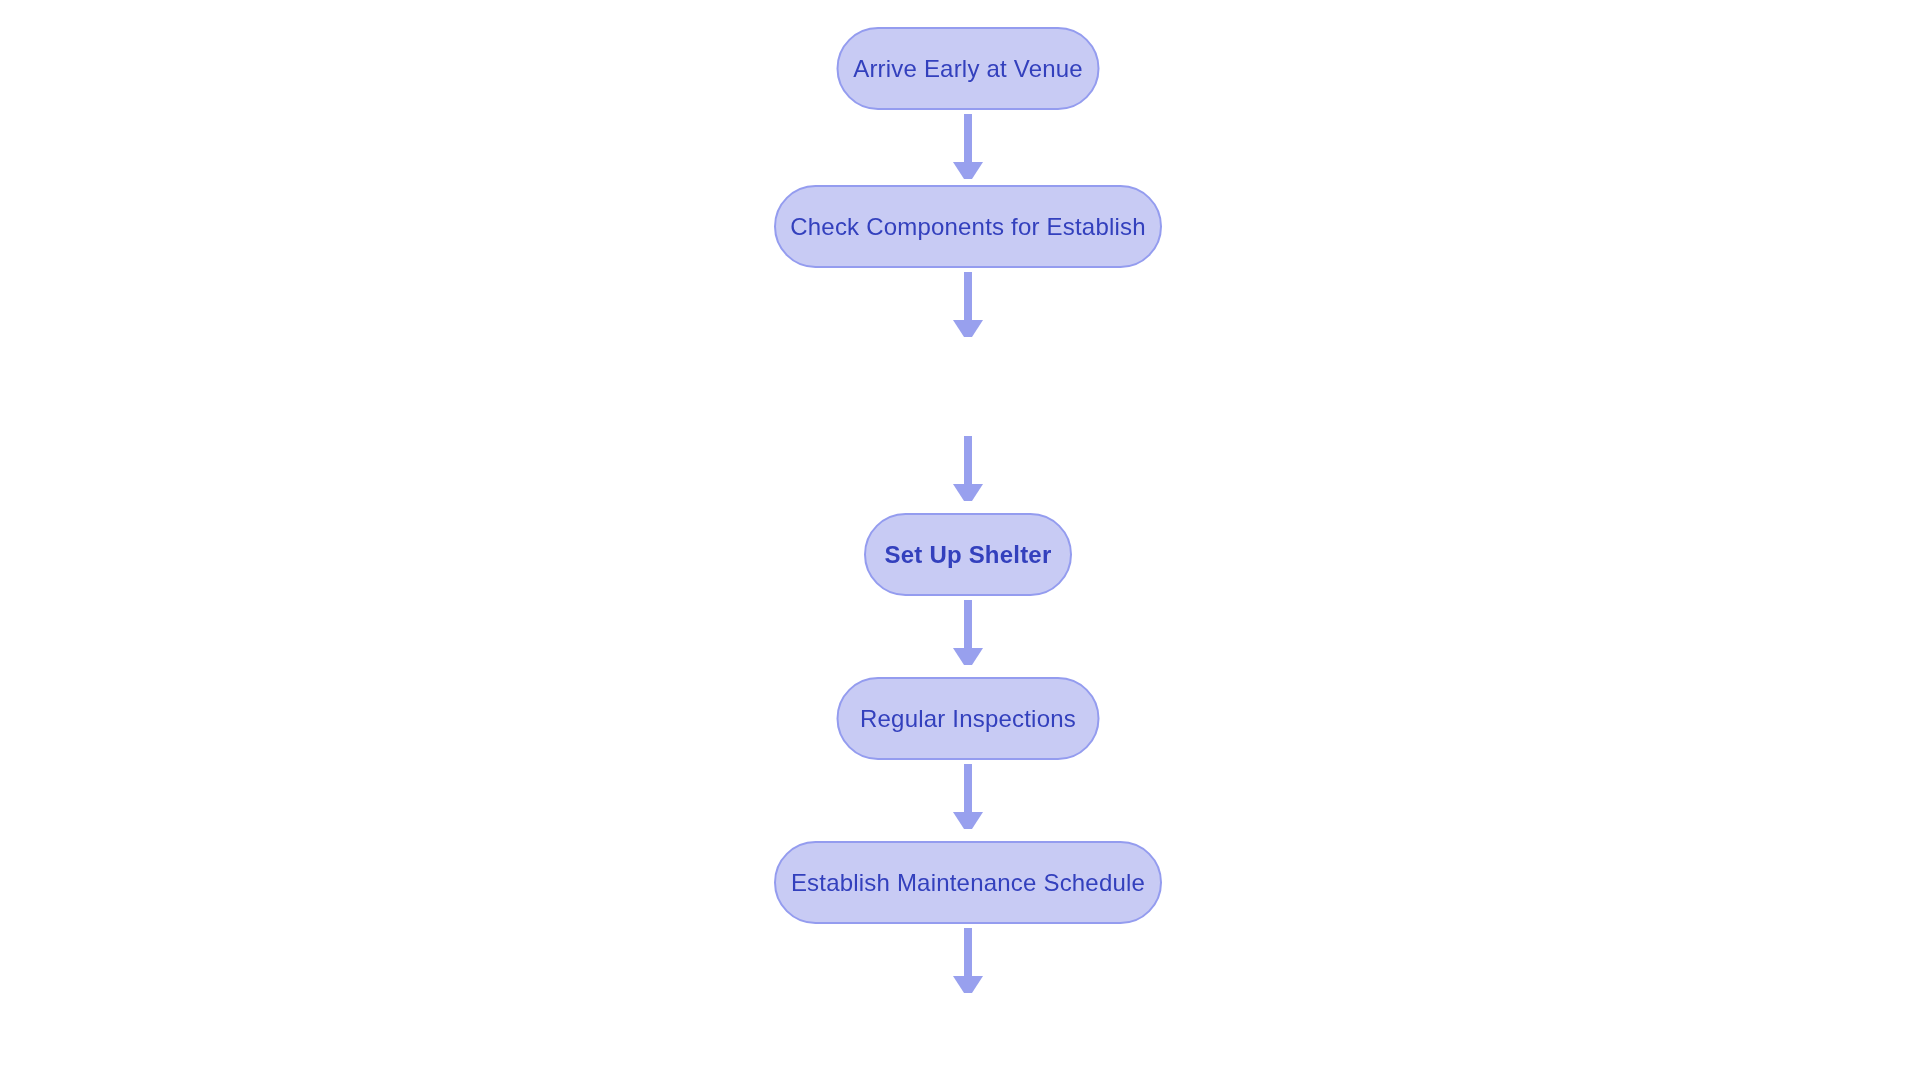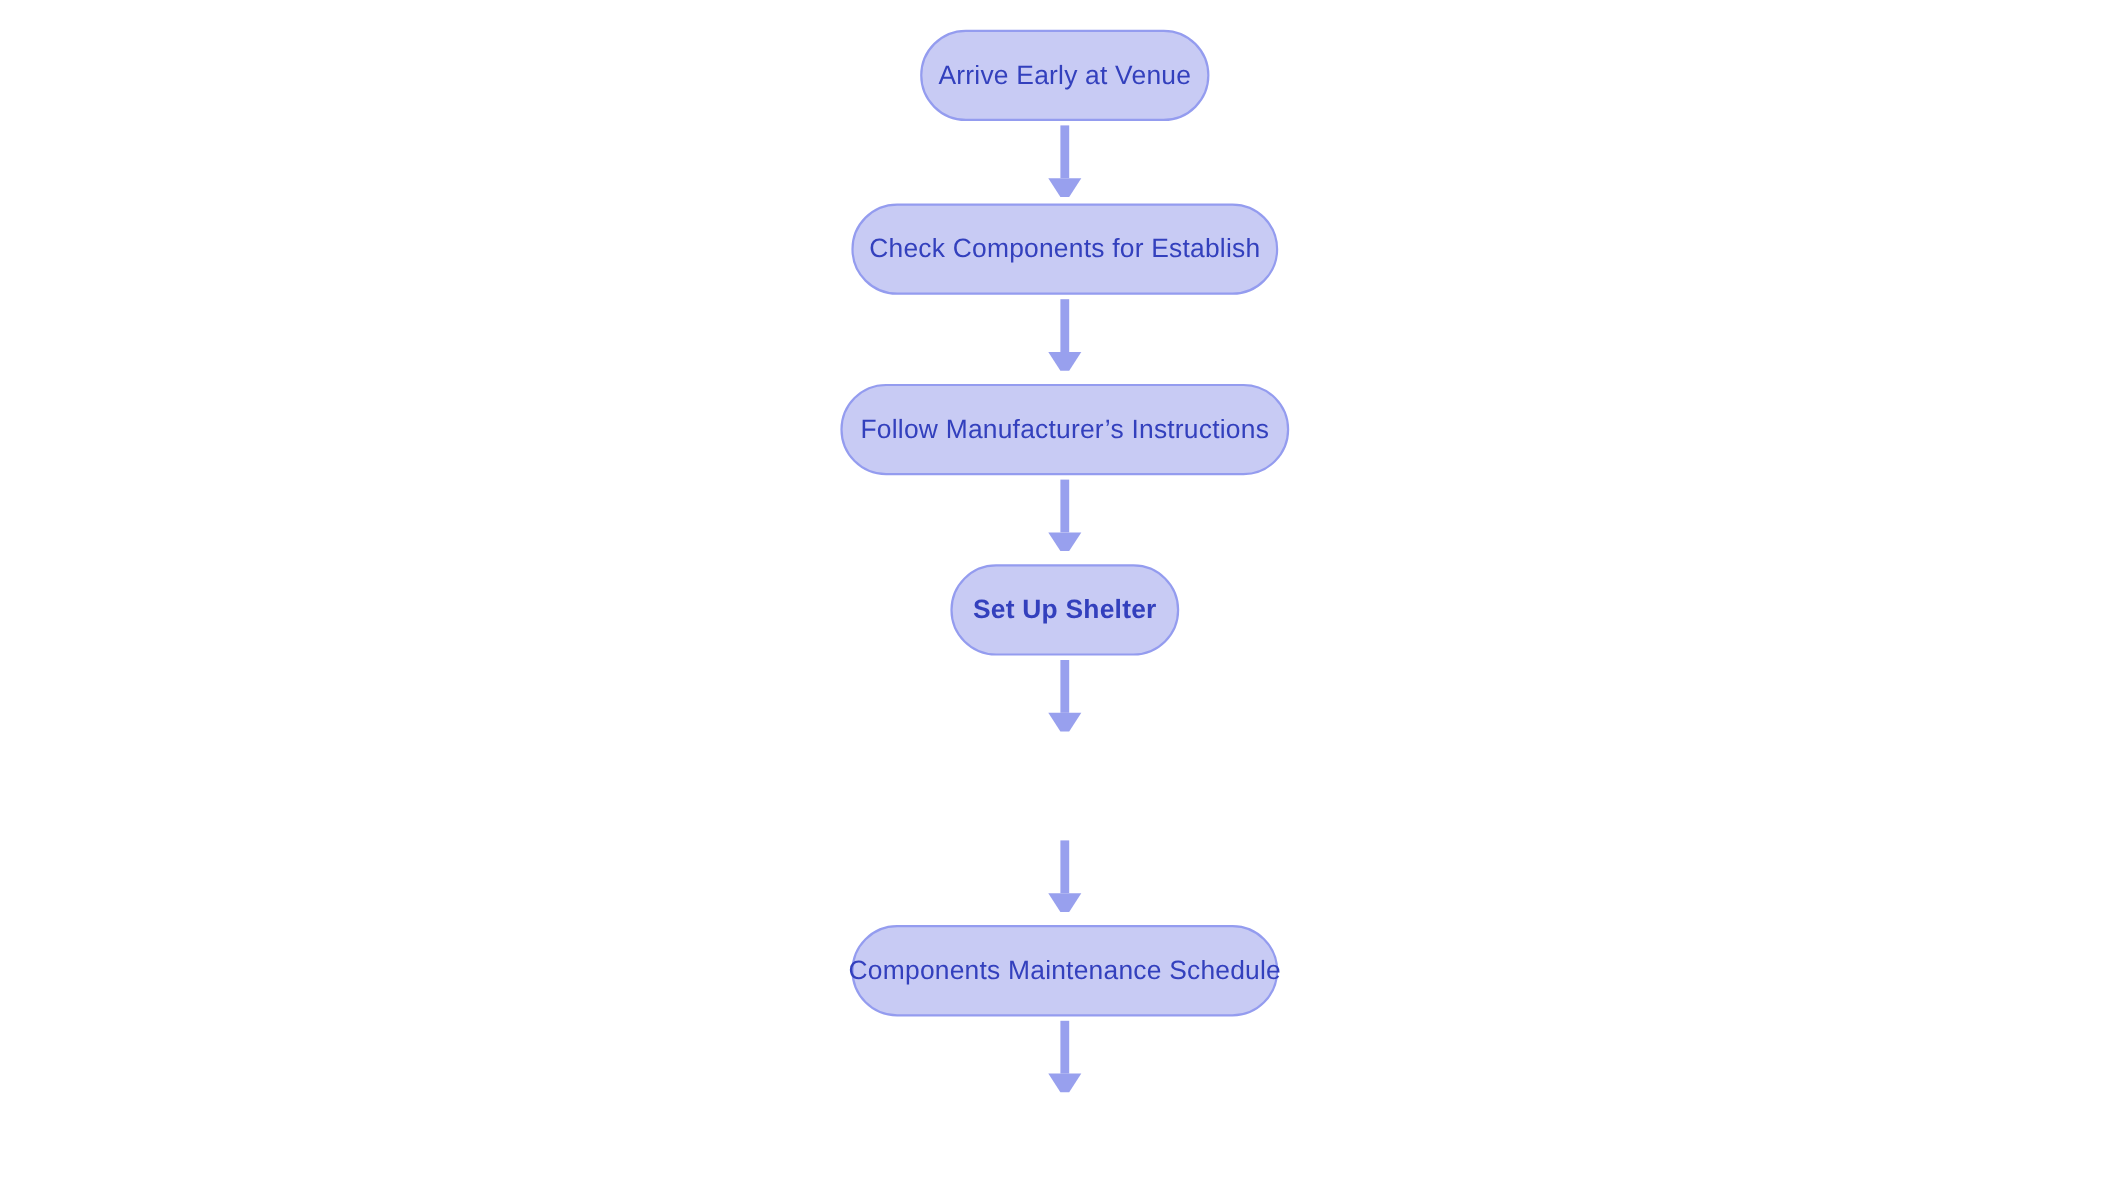--- a/index.html
+++ b/index.html
@@ -63,41 +63,41 @@
     <div class="head"></div>
   </div>
 
   <div class="node" style="top:177px; width:388px;">Check Components for Establish</div>
 
   <div class="arrow" style="top:260px;">
     <div class="shaft"></div>
     <div class="head"></div>
   </div>
 
-  <div class="node" style="top:341px; width:408px;">Follow Manufacturer’s Instructions</div>
 
   <div class="arrow" style="top:424px;">
     <div class="shaft"></div>
     <div class="head"></div>
   </div>
 
   <div class="node" style="top:505px; width:208px;font-weight:bold;">Set Up Shelter</div>
 
   <div class="arrow" style="top:588px;">
     <div class="shaft"></div>
     <div class="head"></div>
   </div>
 
+  <div class="node" style="top:669px; width:263px;">Regular Inspections</div>
 
   <div class="arrow" style="top:752px;">
     <div class="shaft"></div>
     <div class="head"></div>
   </div>
 
-  <div class="node" style="top:833px; width:388px;">Components Maintenance Schedule</div>
+  <div class="node" style="top:833px; width:388px;">Establish Maintenance Schedule</div>
 
   <div class="arrow" style="top:916px;">
     <div class="shaft"></div>
     <div class="head"></div>
   </div>
 
 
 </div>
 
 </body></html>

